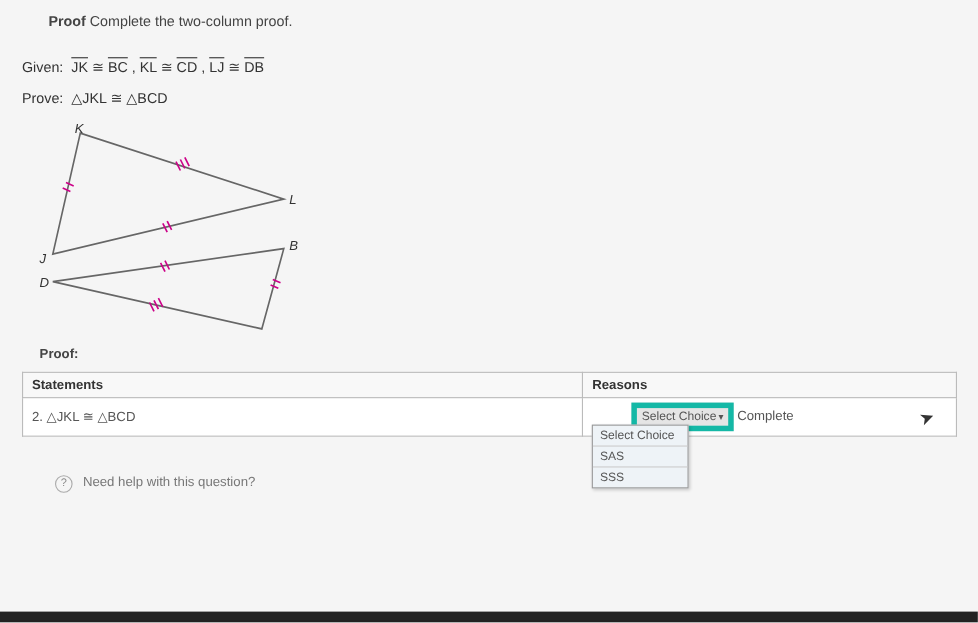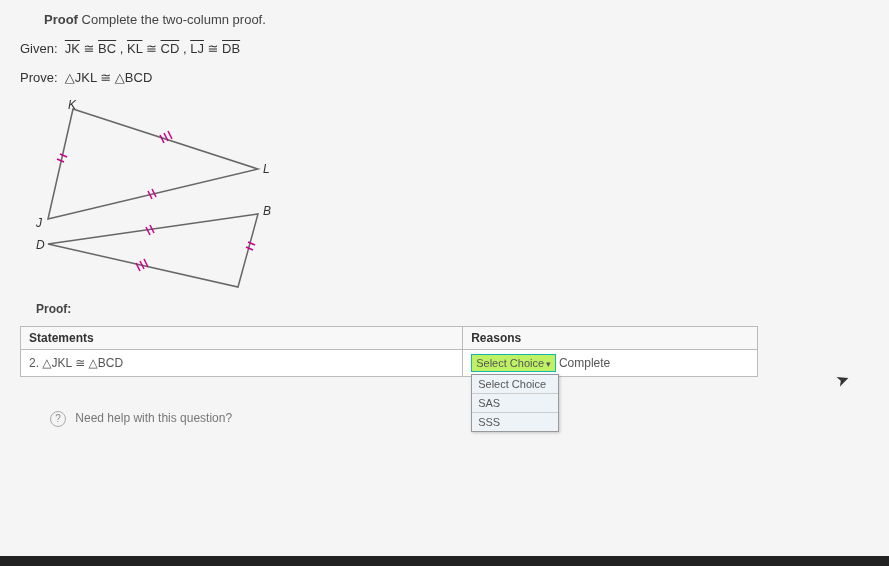--- a/index.html
+++ b/index.html
@@ -8,53 +8,54 @@
   font-family: Arial, sans-serif;
   font-size: 13px;
   color: #333;
   background: #f5f5f5;
   width: 889px;
   height: 566px;
   box-sizing: border-box;
   position: relative;
 }
 .seg { text-decoration: overline; text-align: right; }
-.title-line { font-size: 13px; color: #444; margin-bottom: 14px; padding-left: 24px; }
+.title-line { font-size: 13px; color: #444; margin-bottom: 26px; padding-left: 24px; }
 .title-line b { font-weight: bold; }
 .given-line, .prove-line { font-size: 13px; color: #333; margin-bottom: 14px; }
 .given-line b, .prove-line b { font-weight: normal; }
 .diagram { margin: 8px 0 10px 8px; }
 .proof-label { font-size: 12px; font-weight: bold; color: #444; margin: 8px 0 10px 16px; }
 table.proof {
   border-collapse: collapse;
-  width: 738px;
+  width: 850px;
   font-size: 12px;
   color: #555;
   background: #fff;
 }
 table.proof th, table.proof td {
   border: 1px solid #bbb;
   padding: 4px 8px;
   text-align: left;
   vertical-align: middle;
 }
 table.proof th {
   background: #f8f8f8;
   font-weight: bold;
   color: #333;
 }
 .reason-cell { position: relative; }
 .select-box {
   display: inline-block;
-  border: 1px solid #14b8a6;
-  background: #bef264;
+  border: 5px solid #14b8a6;
+  background: #e5e5e5;
   font-size: 11px;
   padding: 2px 4px;
   color: #555;
   cursor: pointer;
+  margin-left: 36px;
 }
 .select-box .caret { font-size: 9px; margin-left: 2px; }
 .dropdown {
   position: absolute;
   top: 24px;
   left: 8px;
   border: 1px solid #999;
   background: #eef3f7;
   width: 86px;
   z-index: 10;

